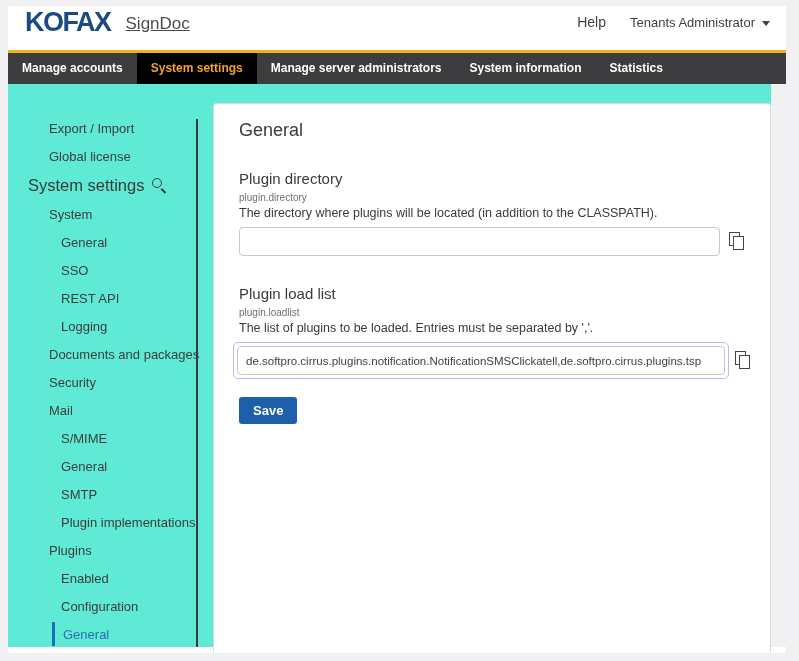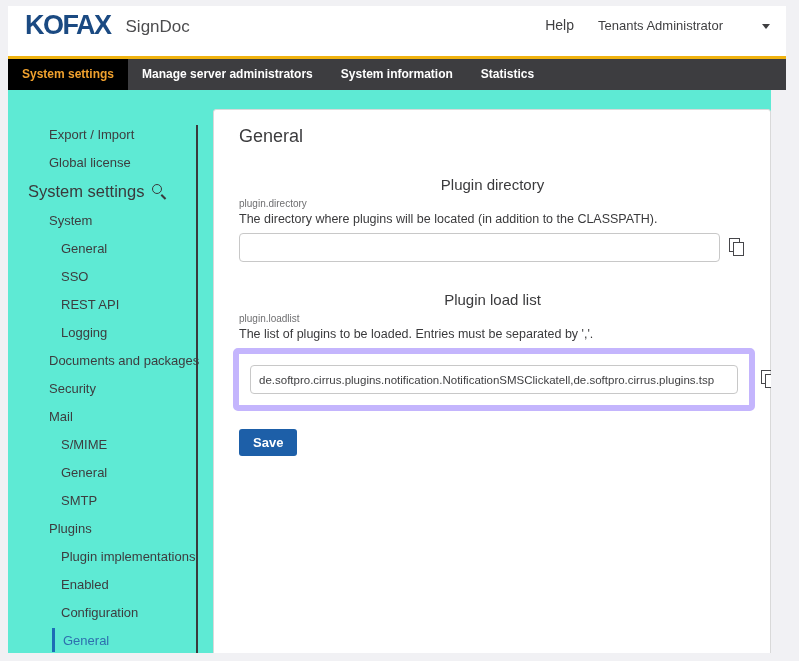--- a/index.html
+++ b/index.html
@@ -8,31 +8,31 @@
     background:#f1f1f4;
     font-family:"Liberation Sans","DejaVu Sans",sans-serif;
     -webkit-font-smoothing:antialiased;
   }
   .app-card{
     position:absolute;left:8px;top:6px;width:778px;height:647px;
     background:#fff;overflow:hidden;
   }
   
   .header{
-    height:50px;display:flex;align-items:center;background:#fff;
+    height:44px;display:flex;align-items:center;background:#fff;
     padding:0 16px 12px 17px;box-sizing:border-box;
   }
   .logo{
     font-size:27px;font-weight:800;letter-spacing:-1.5px;color:#1b4a82;
     line-height:50px;
   }
-  .product-name{font-size:17px;color:#4d4d4f;margin-left:15px;margin-top:3px;}
+  .product-name{font-size:17px;color:#4d4d4f;margin-left:15px;margin-top:3px;text-decoration:underline;}
   .header-right{margin-left:auto;display:flex;align-items:center;gap:24px;}
   .header-link{font-size:14px;color:#3f3f41;cursor:pointer;}
-  .user-menu{font-size:13px;color:#3f3f41;display:flex;align-items:center;cursor:pointer;gap:32px;}
+  .user-menu{font-size:13px;color:#3f3f41;display:flex;align-items:center;cursor:pointer;}
   .caret{
     display:inline-block;width:0;height:0;margin-left:7px;margin-top:2px;
     border-left:4px solid transparent;border-right:4px solid transparent;
     border-top:5px solid #3f3f41;
   }
   .accent-bar{height:3px;background:#f0b310;}
   
   .nav{background:#3d3d40;height:31px;display:flex;align-items:stretch;}
   .nav-item{
     color:#fff;font-size:12px;font-weight:600;line-height:31px;
@@ -76,32 +76,32 @@
     content:"";position:absolute;right:0;top:0;bottom:0;width:15px;background:#f1f1f4;
   }
   .panel{
     margin:19px 0 0 15px;width:556px;height:640px;box-sizing:content-box;
     background:#fff;border:1px solid #d9d9d9;border-radius:3px;
     padding:16px 0 0 0;
   }
   .panel-inner{padding:0 24px 0 25px;}
   .page-title{font-size:18px;font-weight:400;color:#3c3c3e;margin:0;}
   .section{margin-top:29px;}
-  .section-heading{font-size:15px;font-weight:400;color:#3a3a3c;margin:0;text-align:center;}
+  .section-heading{font-size:15px;font-weight:400;color:#3a3a3c;margin:0;}
   .section-key{font-size:10px;color:#6f6f71;margin-top:5px;}
   .section-desc{font-size:12.5px;color:#3a3a3c;margin-top:3px;}
   .field-row{display:flex;align-items:center;margin-top:7px;}
   .text-input{
     width:488px;height:29px;box-sizing:border-box;border:1px solid #c8c8c8;
     border-radius:4px;padding:0 8px;font-size:11.5px;color:#3f3f41;
     font-family:"Liberation Sans","DejaVu Sans",sans-serif;outline:none;
     background:#fff;white-space:nowrap;overflow:hidden;
   }
   .focus-ring{
-    border:6px solid #c4b5fd;border-radius:5px;padding:11px;margin-left:-6px;
+    border:1px solid #c4b5fd;border-radius:5px;padding:3px;margin-left:-6px;
     display:inline-flex;
   }
   .copy-icon{
     position:relative;width:17px;height:19px;display:inline-block;
     flex:0 0 auto;margin-left:9px;cursor:pointer;
   }
   .copy-icon::before{
     content:"";position:absolute;left:0;top:0;width:9px;height:12px;
     border:1.6px solid #46464a;
   }
@@ -129,20 +129,21 @@
       <div class="header-link">Help</div>
       <div class="user-menu">
         <span>Tenants Administrator</span>
         <span class="caret"></span>
       </div>
     </div>
   </div>
   <div class="accent-bar"></div>
 
   <div class="nav">
+      <div class="nav-item">Manage accounts</div>
       <div class="nav-item active">System settings</div>
       <div class="nav-item">Manage server administrators</div>
       <div class="nav-item">System information</div>
       <div class="nav-item">Statistics</div>
     </div>
 
   <div class="body">
     <div class="sidebar">
         <div class="side-item lvl1">
           <span>Export / Import</span>
@@ -180,25 +181,25 @@
         </div>
         <div class="side-item lvl2">
           <span>S/MIME</span>
         </div>
         <div class="side-item lvl2">
           <span>General</span>
         </div>
         <div class="side-item lvl2">
           <span>SMTP</span>
         </div>
+        <div class="side-item lvl2">
+          <span>Plugin implementations</span>
+        </div>
         <div class="side-item lvl1">
           <span>Plugins</span>
-        </div>
-        <div class="side-item lvl2">
-          <span>Plugin implementations</span>
         </div>
         <div class="side-item lvl2">
           <span>Enabled</span>
         </div>
         <div class="side-item lvl2">
           <span>Configuration</span>
         </div>
         <div class="side-item lvl2 active">
           <span>General</span>
         </div>

